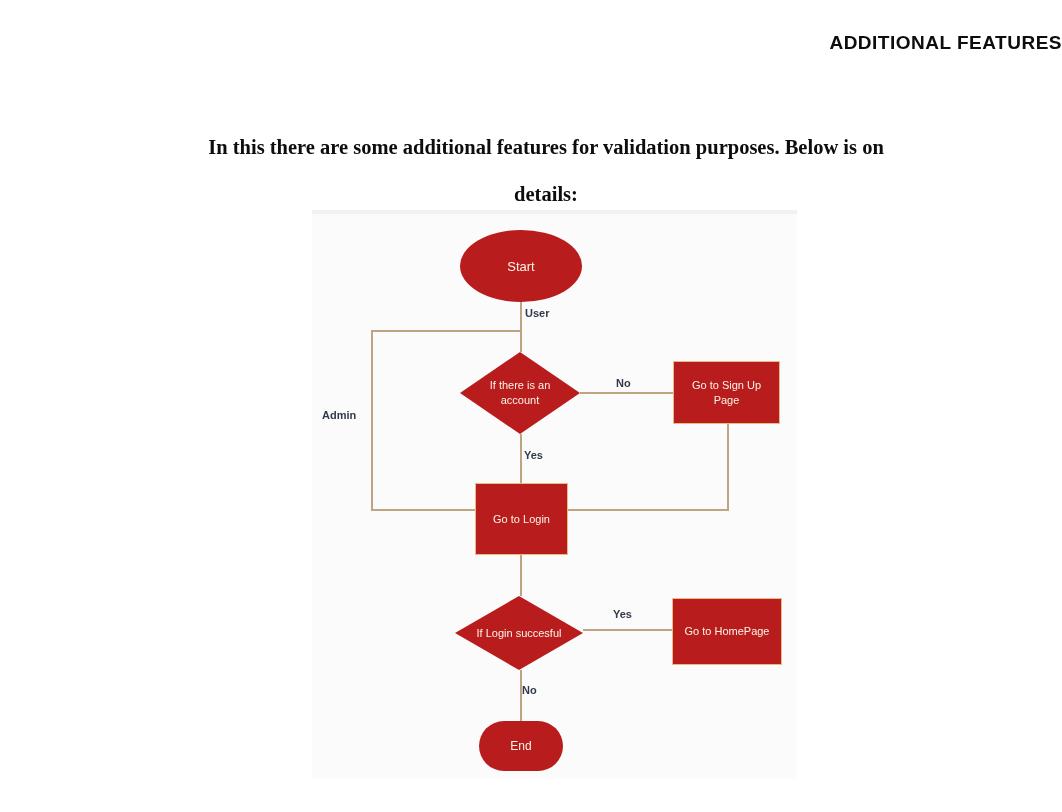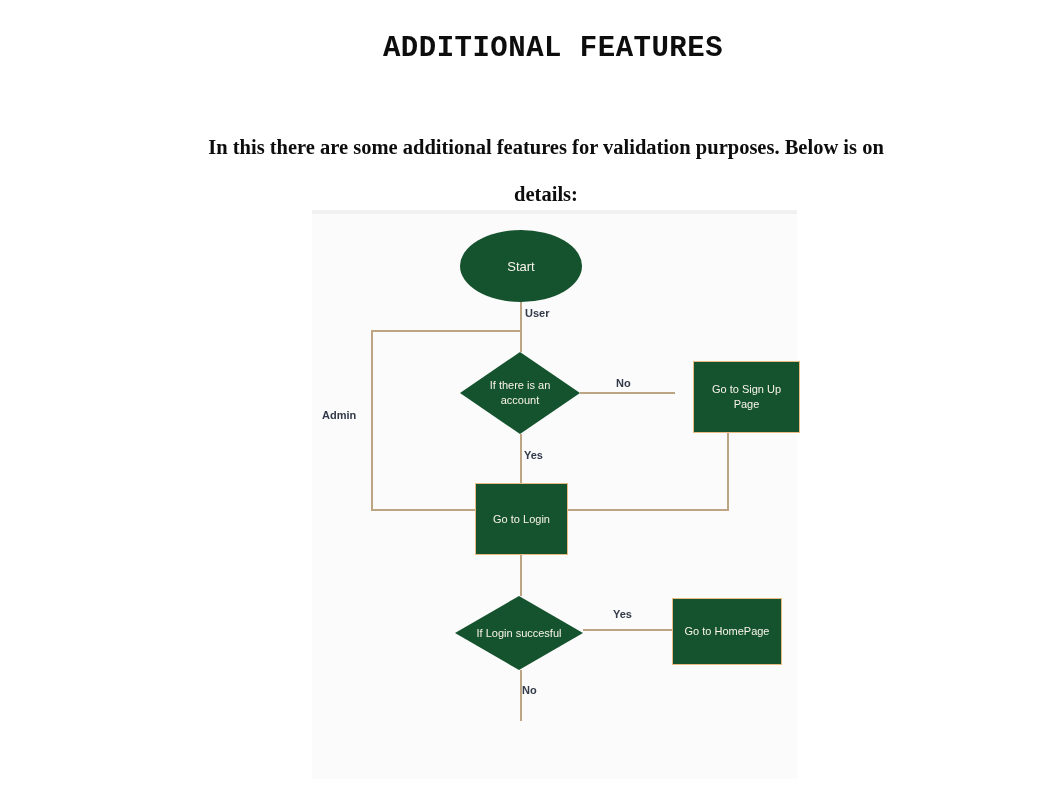--- a/index.html
+++ b/index.html
@@ -12,25 +12,26 @@
   }
   .content {
     position: absolute;
     left: 44px; right: 0; top: 0;
     text-align: center;
   }
   .doc-title {
     position: absolute;
     left: 0; right: 0; top: 32px;
     margin: 0;
-    font-family: Liberation Mono, monospace;
+    font-family: Liberation Sans, sans-serif;
     font-weight: bold;
-    font-size: 29px;
+    font-size: 19px;
     color: #0d0d0d;
     letter-spacing: 0.5px;
+    text-align: right;
   }
   .doc-para {
     position: absolute;
     left: 0; right: 14px; top: 124px;
     font-family: "Liberation Serif", serif;
     font-weight: bold;
     font-size: 20.5px;
     color: #0d0d0d;
     line-height: 47px;
   }
@@ -40,37 +41,37 @@
     left: 312px; top: 210px;
     width: 485px; height: 569px;
     background: #fbfbfb;
   }
   .canvas-topstrip {
     position: absolute; left: 0; top: 0; right: 0; height: 4px;
     background: #f1f1f1;
   }
   .node {
     position: absolute;
-    background: #14532d;
+    background: #b91c1c;
     color: #faf4e8;
     display: flex;
     align-items: center;
     justify-content: center;
     text-align: center;
     font-size: 11px;
     line-height: 15px;
     box-sizing: border-box;
   }
   .ellipse { border-radius: 50%; font-size: 13px; }
   .stadium { border-radius: 25px; font-size: 12px; }
   .rect    { border: 1px solid #e7bb82; }
   .diamond { clip-path: polygon(50% 0, 100% 50%, 50% 100%, 0 50%); padding: 0 18px; }
   .node-start    { left: 148px; top:  20px; width: 122px; height: 72px; }
   .node-d1       { left: 148px; top: 142px; width: 120px; height: 82px; }
-  .node-signup   { left: 381px; top: 151px; width: 107px; height: 72px; padding: 16px 14px; }
+  .node-signup   { left: 361px; top: 151px; width: 107px; height: 63px; padding: 16px 14px; }
   .node-login    { left: 163px; top: 273px; width:  93px; height: 72px; }
   .node-d2       { left: 143px; top: 386px; width: 128px; height: 74px; }
   .node-homepage { left: 360px; top: 388px; width: 110px; height: 67px; }
   .node-end      { left: 167px; top: 511px; width:  84px; height: 50px; }
   .vline, .hline { position: absolute; background: #bda583; }
   .vline { width: 2px; }
   .hline { height: 2px; }
   .l-start-down     { left: 208px; top:  92px; height:  50px; }
   .l-branch-left    { left:  59px; top: 120px; width:  151px; }
   .l-admin-down     { left:  59px; top: 120px; height: 181px; }
@@ -141,13 +142,16 @@
   </div>
   <div class="node rect node-login">
     <span>Go to Login</span>
   </div>
   <div class="node diamond node-d2">
     <span>If Login succesful</span>
   </div>
   <div class="node rect node-homepage">
     <span>Go to HomePage</span>
   </div>
+  <div class="node stadium node-end">
+    <span>End</span>
+  </div>
 </div>
 
 </body></html>

